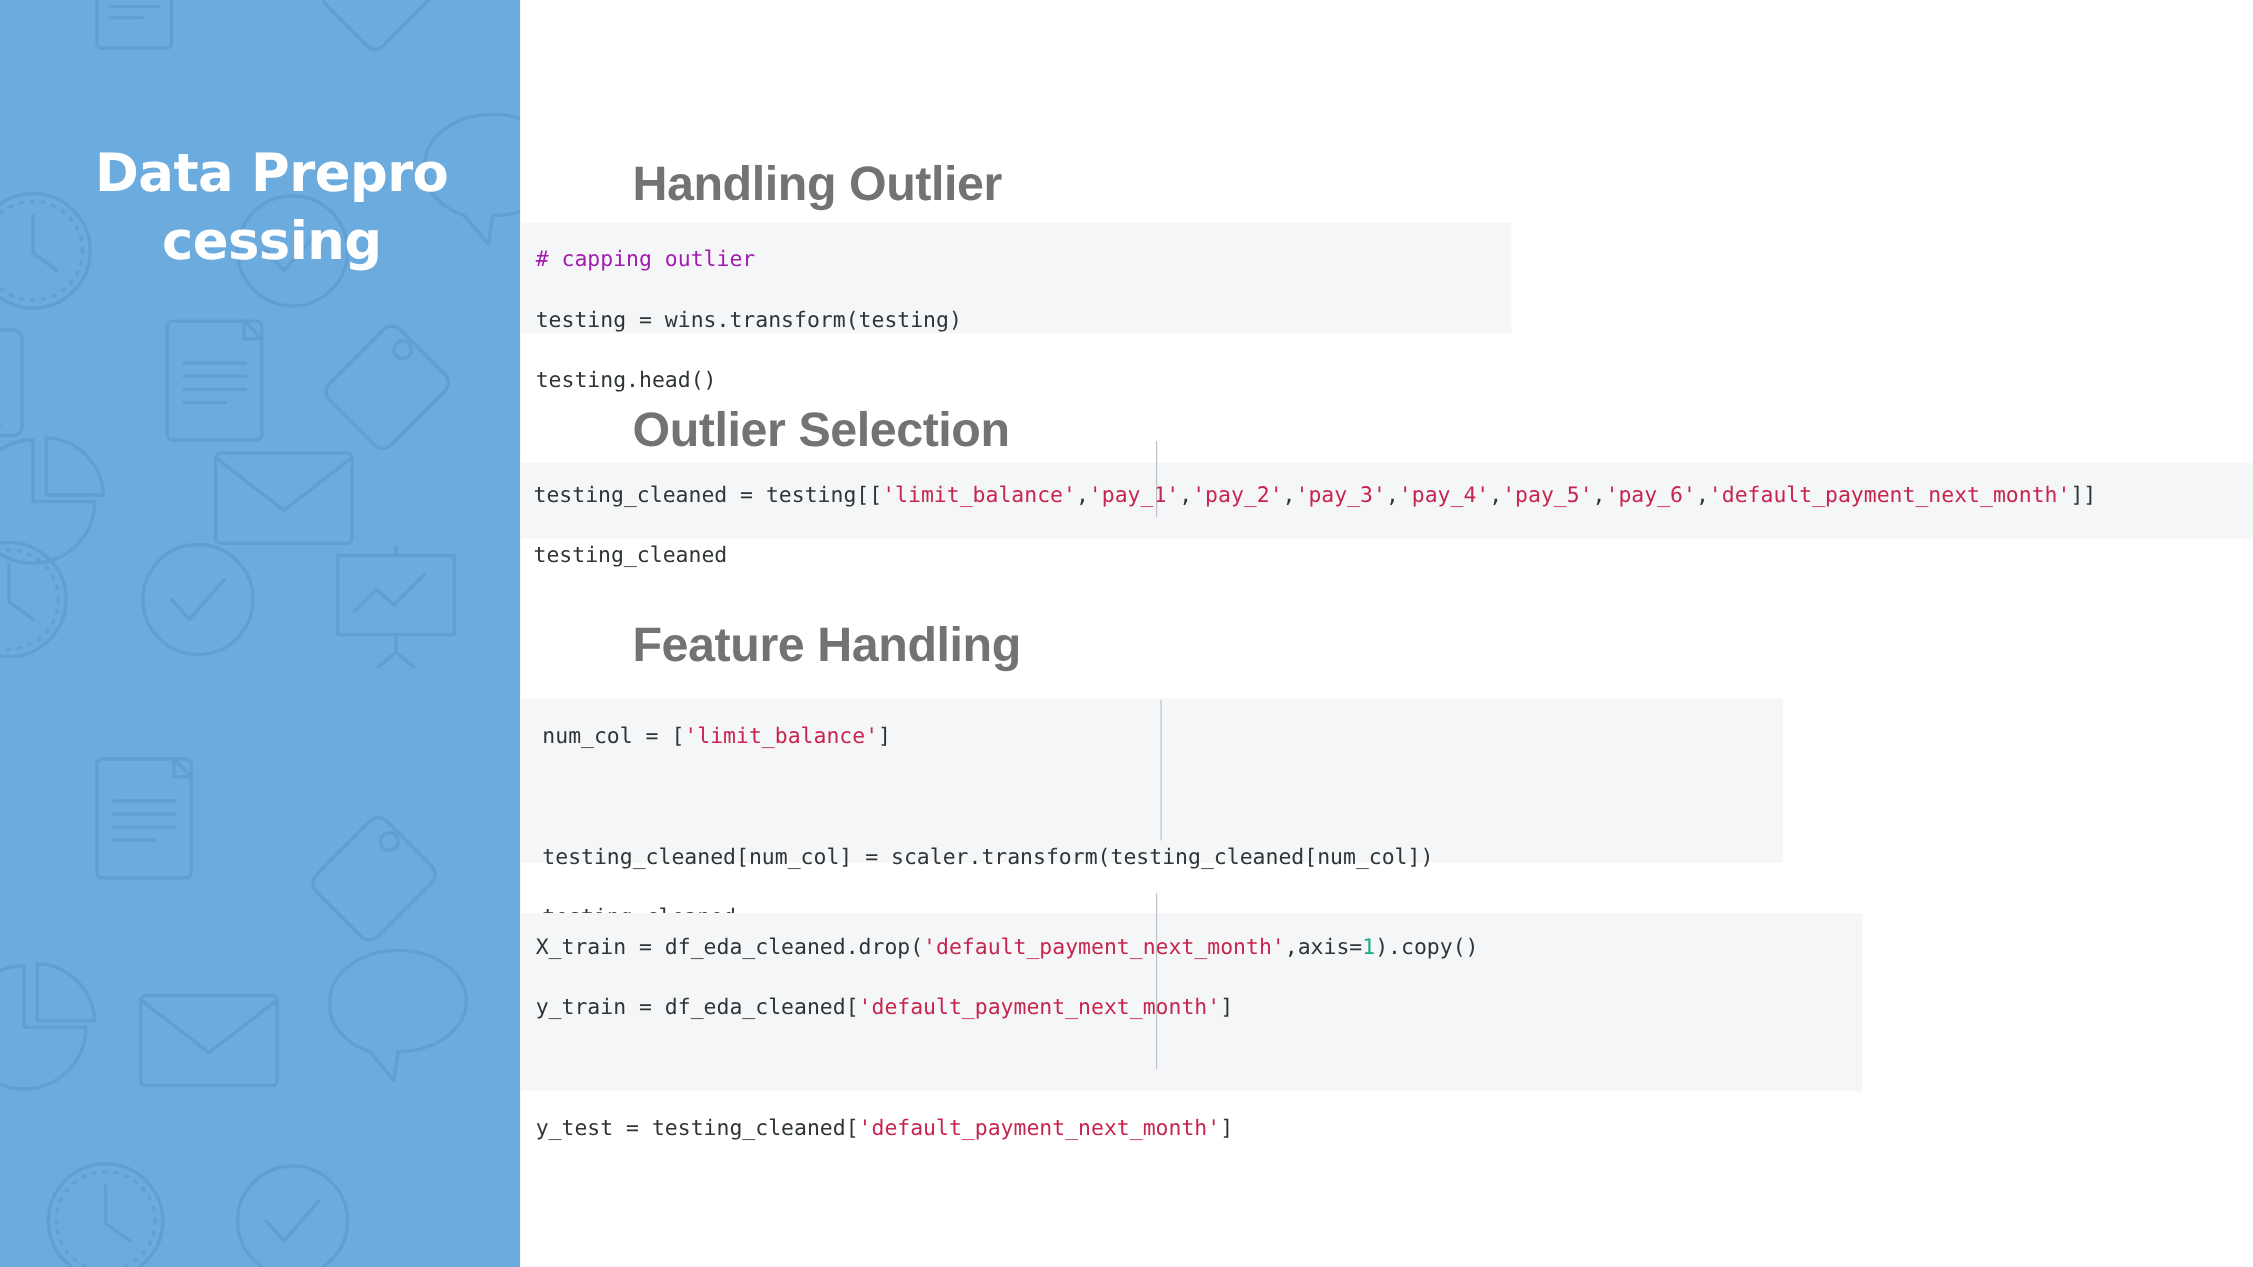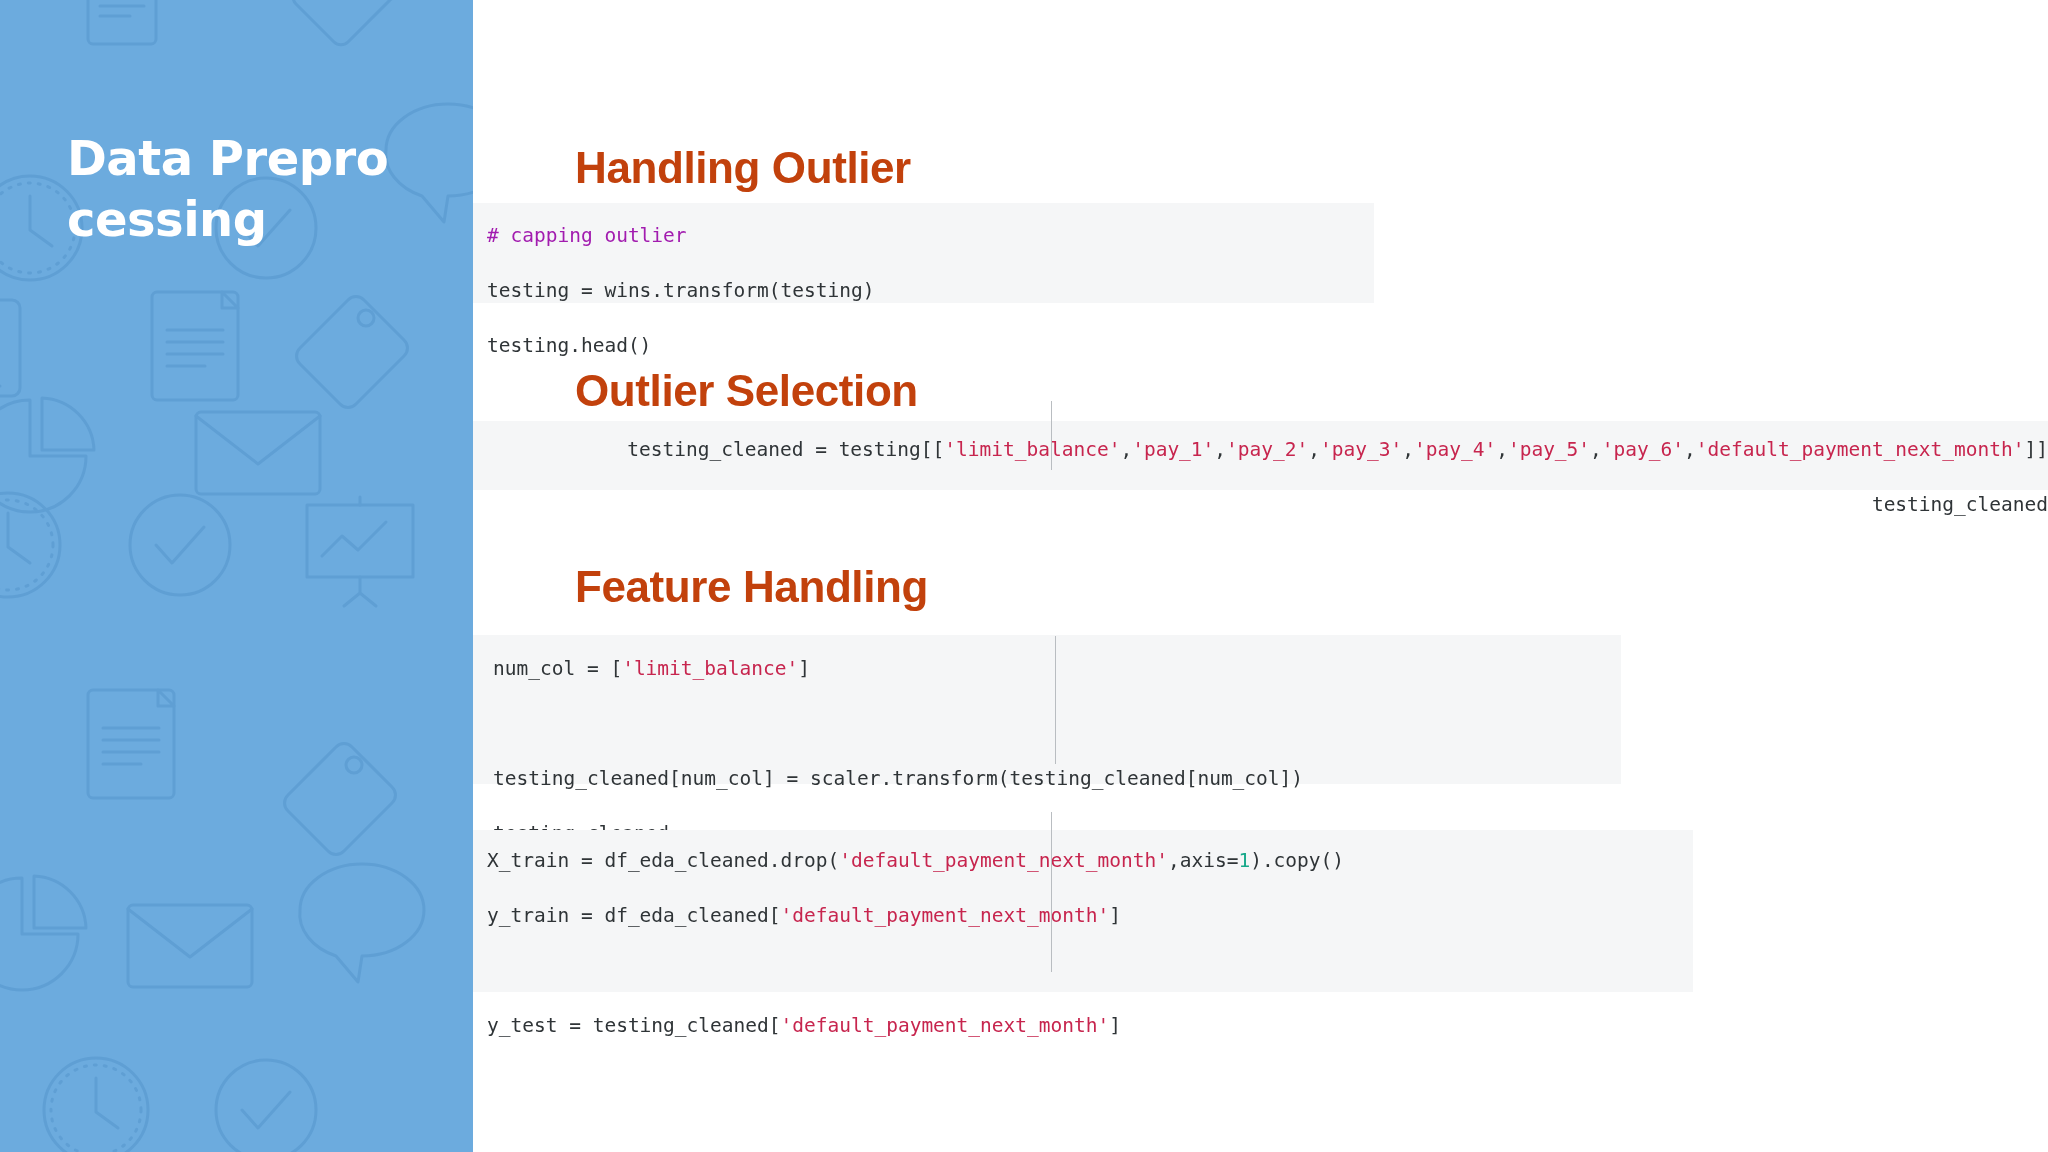--- a/index.html
+++ b/index.html
@@ -15,28 +15,29 @@
     background:#6cabde;overflow:hidden;
   }
   .pattern{position:absolute;left:0;top:0;width:473px;height:1152px;opacity:1;}
   .pattern svg{display:block;}
   .sidebar-title{
     position:absolute;left:67px;top:96px;width:360px;
     color:#ffffff;font-weight:bold;font-size:48px;line-height:1.26;
     letter-spacing:-0.5px;
     font-family:"DejaVu Sans", sans-serif;
     white-space:pre-wrap;
+    text-align:center;
   }
 
   
   .main{position:absolute;left:473px;top:0;right:0;height:1152px;background:#fff;}
 
   .section-title{
     position:absolute;
-    color:#c2410c;
+    color:#737373;
     font-weight:bold;
     font-size:44px;
     line-height:1;
     letter-spacing:-0.4px;
     font-family:"Liberation Sans", sans-serif;
     white-space:nowrap;
     margin-top:44px;
   }
   #title-outlier{left:102px;top:102px;}
   #title-selection{left:102px;top:325px;}
@@ -52,21 +53,21 @@
     white-space:pre;
     box-sizing:border-box;
   }
   .code-line{display:block;white-space:pre;}
   .cm{color:#a21caf;text-align:center;}           
   .st{color:#c7254e;}           
   .nu{color:#17a88a;}           
 
   
   #code-outlier{left:0px;top:183px;width:901px;height:100px;padding:19px 0 0 14px;}
-  #code-selection{left:0px;top:401px;width:1575px;height:69px;padding:15px 0 0 12px;text-align:right;}
+  #code-selection{left:0px;top:401px;width:1575px;height:69px;padding:15px 0 0 12px;}
   #code-scaling{left:0px;top:615px;width:1148px;height:149px;padding:20px 0 0 20px;}
   #code-split{left:0px;top:810px;width:1220px;height:162px;padding:17px 0 0 14px;}
 
   
   .caret{
     position:absolute;width:1px;background:#b9bdc1;
   }
   #caret-1{left:578px;top:401px;height:69px;}
   #caret-2{left:582px;top:636px;height:128px;}
   #caret-3{left:578px;top:812px;height:160px;}

